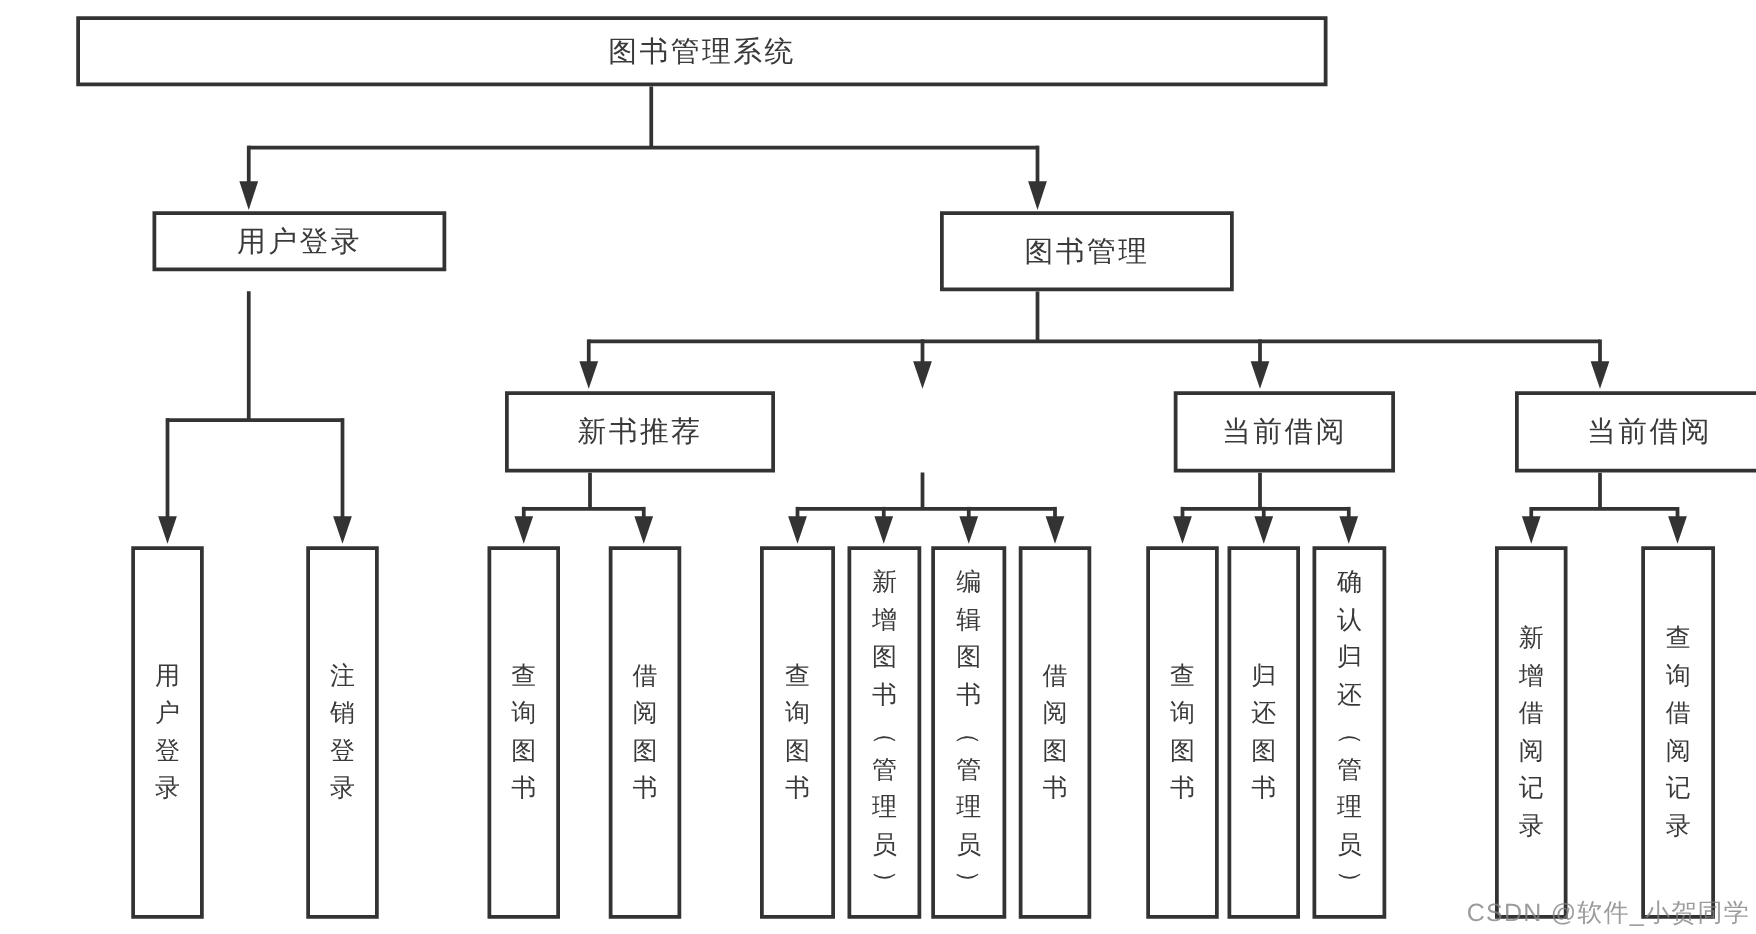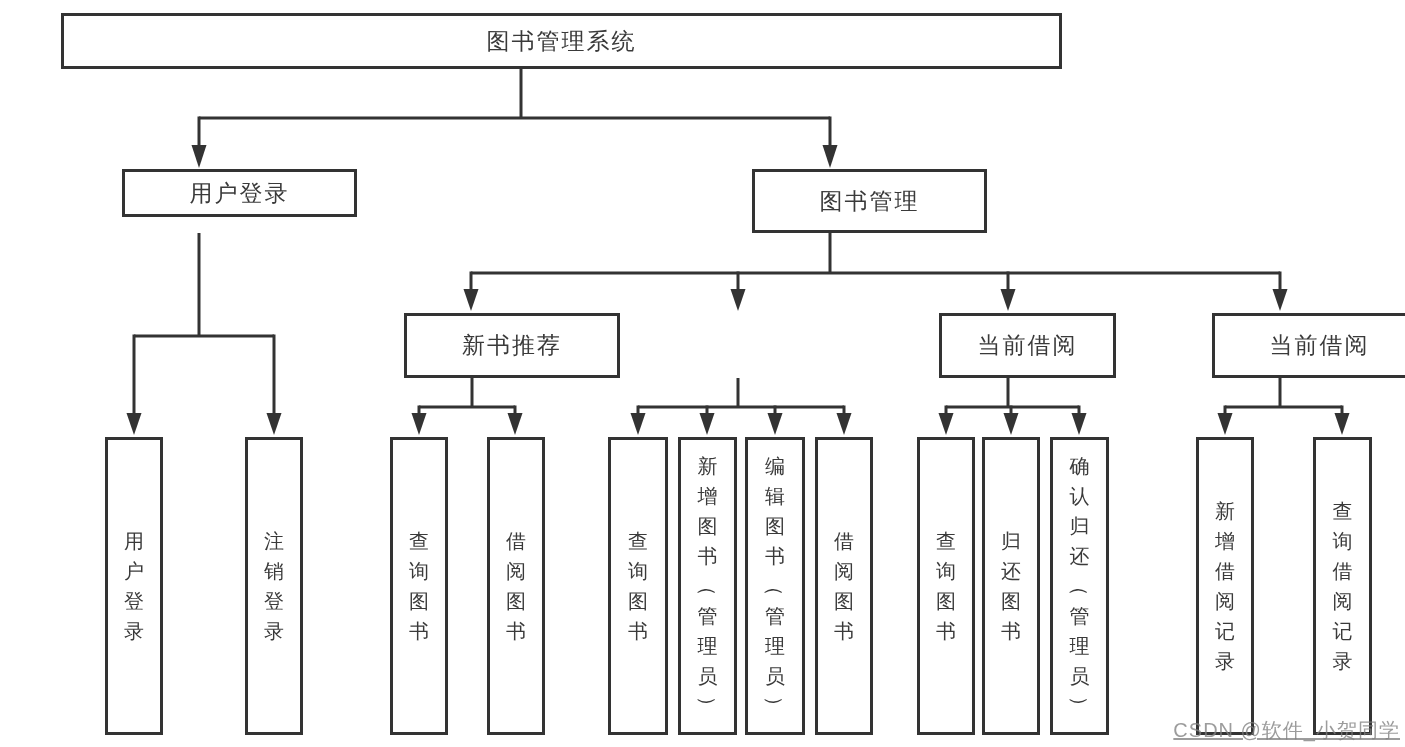--- a/index.html
+++ b/index.html
@@ -50,21 +50,20 @@
   }
   .watermark{
     position:absolute;
     right:5px;
     bottom:3px;
     z-index:5;
     font-size:20px;
     letter-spacing:1px;
     color:rgba(128,128,128,0.78);
     white-space:nowrap;
-    text-decoration:underline;
   }
 </style>
 </head>
 <body>
 
 <div class="canvas">
 
   <svg class="connector-layer" width="1405" height="747" viewBox="0 0 1405 747" xmlns="http://www.w3.org/2000/svg">
     <g stroke="#333" stroke-width="3" fill="none">
 

